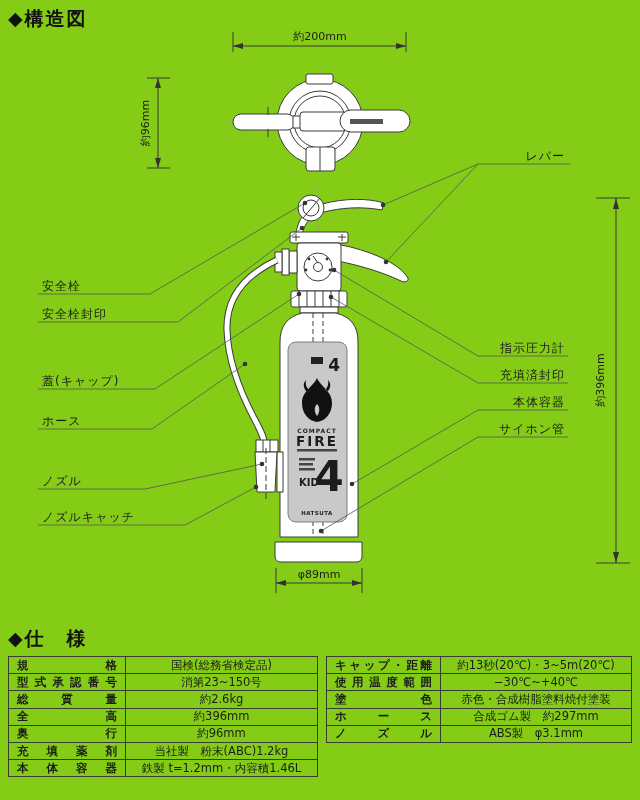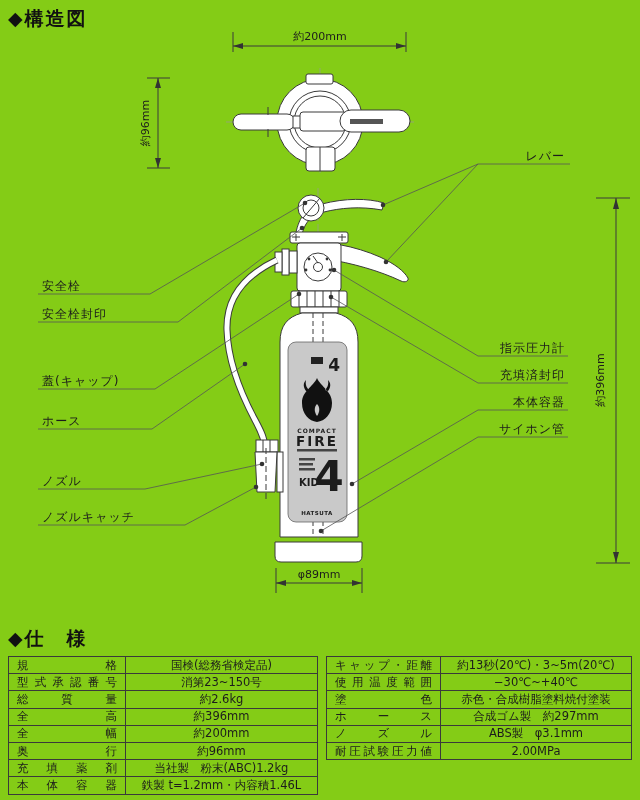--- a/index.html
+++ b/index.html
@@ -15,21 +15,21 @@
   .drawf{stroke:#3a3a3a;fill:#ffffff;stroke-width:1;}
   .centerline{stroke:#999;stroke-width:0.7;stroke-dasharray:10 3 2 3;fill:none;}
   .leader{stroke:#555;stroke-width:0.8;fill:none;}
   .dot{fill:#333;stroke:none;}
   .arrow{fill:#333;stroke:none;}
   table.spec{position:absolute;top:656px;border-collapse:collapse;table-layout:fixed;
              font-size:11.5px;}
   #spec-left{left:8px;width:310px;}
   #spec-right{left:326px;width:306px;}
   table.spec td{border:1px solid #3a3a3a;height:16.2px;padding:0 8px;white-space:nowrap;overflow:hidden;}
-  td.lbl{text-align:justify;text-align-last:justify;font-weight:400;border-radius:8px;}
+  td.lbl{text-align:justify;text-align-last:justify;font-weight:700;border-radius:8px;}
   #spec-left td.lbl{width:100px;}
   #spec-right td.lbl{width:97px;}
   td.val{text-align:center;}
 </style>
 </head>
 <body>
 
 <div id="page">
 
   <div id="structure-title" class="sec-title">◆構造図</div>
@@ -242,24 +242,20 @@
         </tr>
       <tr>
           <td class="lbl">総質量</td>
           <td class="val">約2.6kg</td>
         </tr>
       <tr>
           <td class="lbl">全高</td>
           <td class="val">約396mm</td>
         </tr>
       <tr>
-          <td class="lbl">全幅</td>
-          <td class="val">約200mm</td>
-        </tr>
-      <tr>
           <td class="lbl">奥行</td>
           <td class="val">約96mm</td>
         </tr>
       <tr>
           <td class="lbl">充填薬剤</td>
           <td class="val">当社製　粉末(ABC)1.2kg</td>
         </tr>
       <tr>
           <td class="lbl">本体容器</td>
           <td class="val">鉄製 t=1.2mm・内容積1.46L</td>
@@ -282,20 +278,16 @@
           <td class="val">赤色・合成樹脂塗料焼付塗装</td>
         </tr>
       <tr>
           <td class="lbl">ホース</td>
           <td class="val">合成ゴム製　約297mm</td>
         </tr>
       <tr>
           <td class="lbl">ノズル</td>
           <td class="val">ABS製　φ3.1mm</td>
         </tr>
-      <tr>
-          <td class="lbl">耐圧試験圧力値</td>
-          <td class="val">2.00MPa</td>
-        </tr>
     </tbody>
   </table>
 
 </div>
 
 </body></html>

